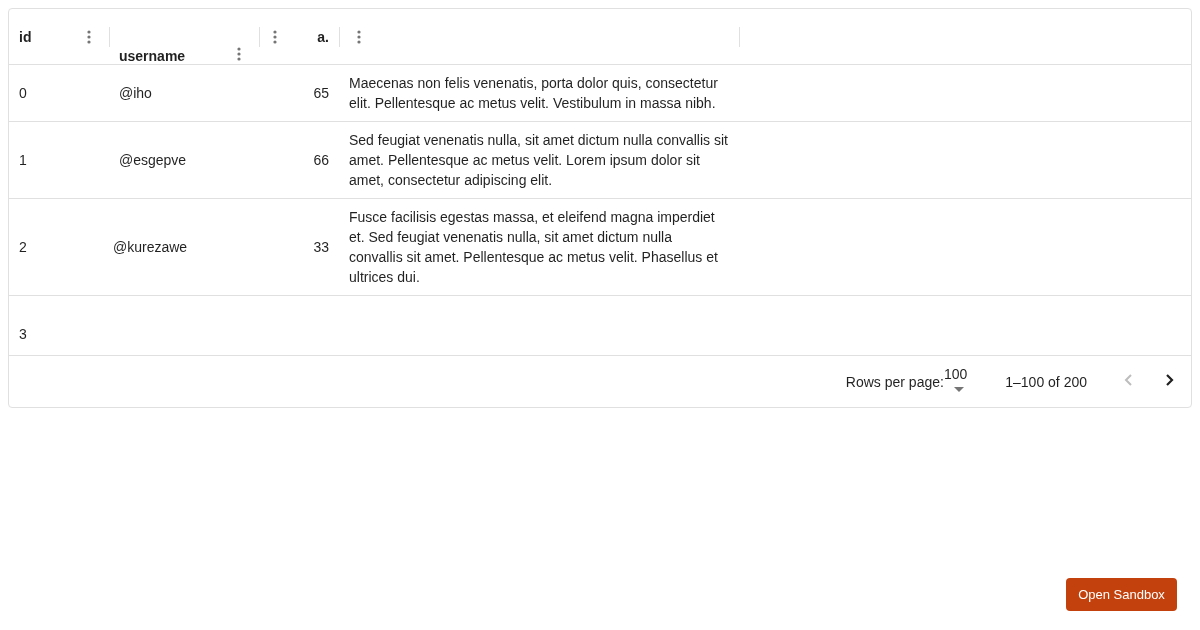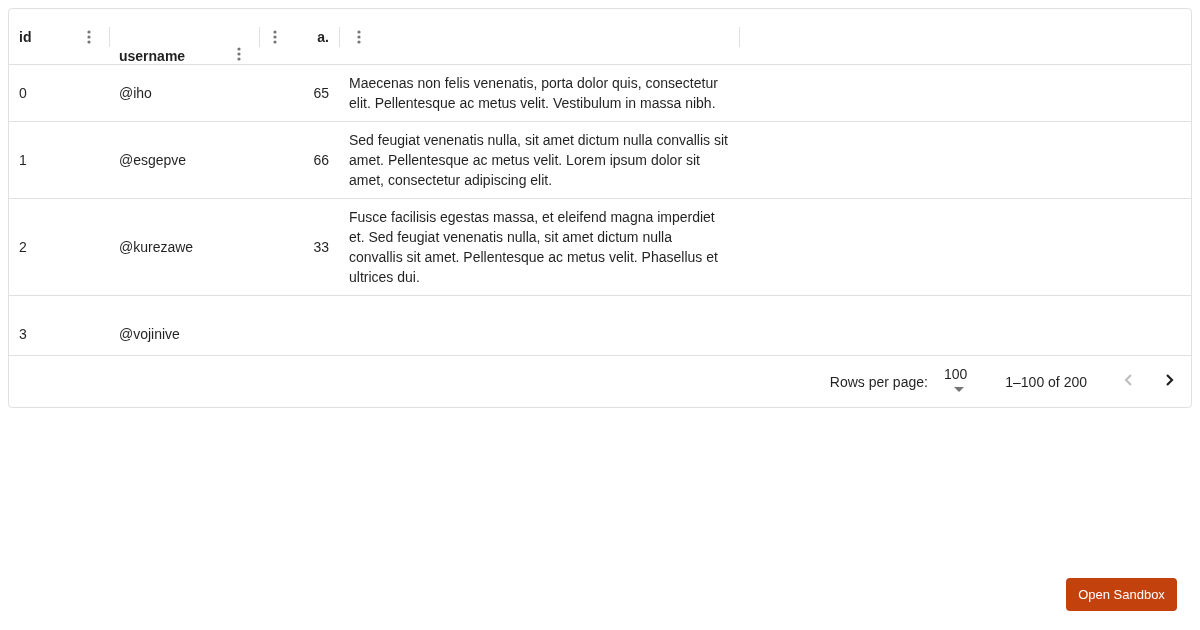--- a/index.html
+++ b/index.html
@@ -43,21 +43,21 @@
     box-sizing: border-box; padding: 0 10px; font-size: 14px; line-height: 20px;
     color: rgba(0,0,0,0.87);
   }
   .cell.num { justify-content: flex-end; }
   .cell.bio { align-items: center; }
   .footer {
     position: absolute; left: 0; bottom: 0; width: 100%; height: 52px;
     border-top: 1px solid #e0e0e0; box-sizing: border-box;
     display: flex; align-items: center; justify-content: flex-end; font-size: 14px;
   }
-  .rpp-label { margin-right: 16px; color: rgba(0,0,0,0.87); text-align: right; }
+  .rpp-label { margin-right: 0; color: rgba(0,0,0,0.87); text-align: right; }
   .rpp-select { display: flex; align-items: center; cursor: pointer; margin-right: 32px; flex-direction: column; }
   .rpp-select .val { margin-right: 6px; }
   .range { margin-right: 22px; }
   .pager-btn {
     width: 40px; height: 40px; display: flex; align-items: center; justify-content: center;
     cursor: pointer;
   }
   .sandbox-btn {
     position: absolute; left: 1066px; top: 578px; width: 111px; height: 33px;
     background: #c2410c; color: #fff; border-radius: 4px; font-size: 13px;
@@ -128,27 +128,26 @@
       <div class="cell bio" style="left:330px;width:400px;">Maecenas non felis venenatis, porta dolor quis, consectetur elit. Pellentesque ac metus velit. Vestibulum in massa nibh.</div>
     </div>
     <div class="row" style="top:57px;height:77px;">
       <div class="cell" style="left:0;width:100px;">1</div>
       <div class="cell" style="left:100px;width:150px;">@esgepve</div>
       <div class="cell num" style="left:250px;width:80px;">66</div>
       <div class="cell bio" style="left:330px;width:400px;">Sed feugiat venenatis nulla, sit amet dictum nulla convallis sit amet. Pellentesque ac metus velit. Lorem ipsum dolor sit amet, consectetur adipiscing elit.</div>
     </div>
     <div class="row" style="top:134px;height:97px;">
       <div class="cell" style="left:0;width:100px;">2</div>
-      <div class="cell" style="left:100px;width:150px;">@kurezawe</div>
+      <div class="cell" style="left:94px;width:150px;">@kurezawe</div>
       <div class="cell num" style="left:250px;width:80px;">33</div>
       <div class="cell bio" style="left:330px;width:400px;">Fusce facilisis egestas massa, et eleifend magna imperdiet et. Sed feugiat venenatis nulla, sit amet dictum nulla convallis sit amet. Pellentesque ac metus velit. Phasellus et ultrices dui.</div>
     </div>
     <div class="row" style="top:231px;height:77px;">
       <div class="cell" style="left:0;width:100px;">3</div>
-      <div class="cell" style="left:100px;width:150px;">@vojinive</div>
     </div>
   </div>
 
   <div class="footer">
     <span class="rpp-label">Rows per page:</span>
     <div class="rpp-select">
       <span class="val">100</span>
       <span>
         <svg width="12" height="12" viewBox="0 0 12 12">
             <path d="M1 4 L11 4 L6 9 Z" fill="#757575"></path>

